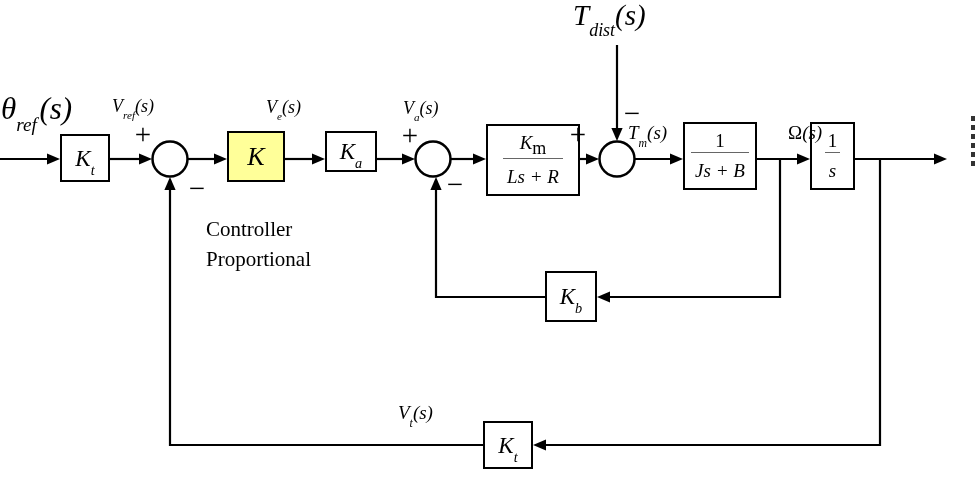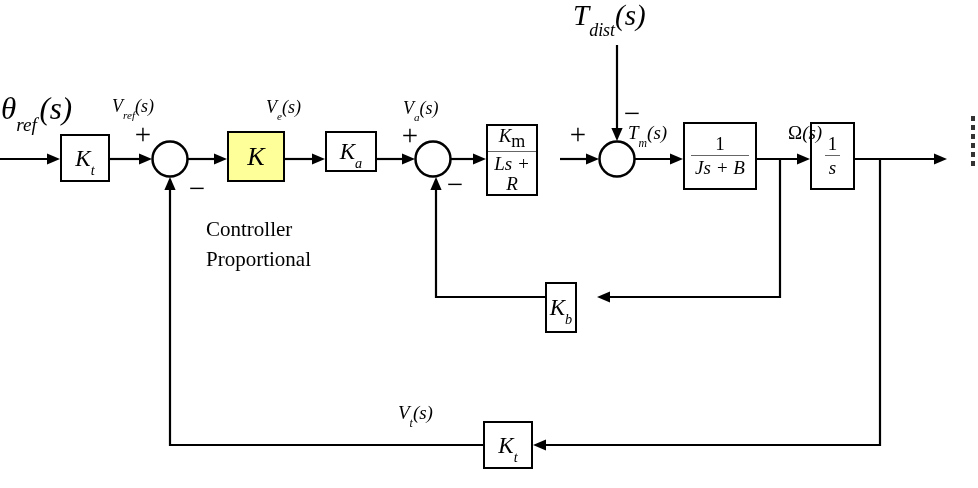--- a/index.html
+++ b/index.html
@@ -13,21 +13,21 @@
   .wires circle{fill:#fff;stroke:#000;stroke-width:2.5;}
   .block{
     position:absolute;box-sizing:border-box;border:2.4px solid #000;background:#fff;
     display:flex;align-items:center;justify-content:center;text-align:center;
   }
   .sym{font-style:italic;font-size:23px;line-height:1;}
   .sym sub,.sig sub{font-style:italic;font-size:62%;line-height:0;position:relative;top:0.25em;}
   .sym.bigk{font-size:26px;}
   .frac{display:inline-block;font-size:19px;line-height:1.05;font-style:normal;}
   .frac .num{display:block;padding:0 2px 1px;}
-  .frac .den{display:block;border-top:1.7px solid #666;padding:2px 4px 0;}
+  .frac .den{display:block;border-top:1.7px solid #666;padding:8px 4px 0;}
   .frac i{font-style:italic;}
   .sig{position:absolute;font-size:18px;line-height:1;white-space:nowrap;}
   .sig i{font-style:italic;}
   .sig.big{font-size:31px;}
   .sign{position:absolute;font-size:29px;line-height:1;width:24px;text-align:center;font-family:"Liberation Serif",serif;}
   .caption{position:absolute;font-size:21px;line-height:1.45;font-style:normal;}
   .cursor-artifact{
     position:absolute;width:4px;
     background:repeating-linear-gradient(#333 0 5px,transparent 5px 9px);
   }
@@ -88,42 +88,42 @@
   </div>
 
   <div class="block" style="left: 227px; top: 131px; width: 58px; height: 51px; background: rgb(255, 255, 153);">
     <span class="sym bigk"><i>K</i><sub></sub></span>
   </div>
 
   <div class="block" style="left:325px;top:131px;width:52px;height:41px">
     <span class="sym"><i>K</i><sub>a</sub></span>
   </div>
 
-  <div class="block" style="left:486px;top:124px;width:52px;height:72px">
+  <div class="block" style="left:486px;top:124px;width:94px;height:72px">
     <span class="frac">
       <span class="num"><i>K</i><sub class="sig" style="position:static">m</sub></span>
       <span class="den"><i>Ls + R</i></span>
     </span>
   </div>
 
   <div class="block" style="left:683px;top:122px;width:74px;height:68px">
     <span class="frac">
       <span class="num">1</span>
       <span class="den"><i>Js + B</i></span>
     </span>
   </div>
 
   <div class="block" style="left:810px;top:122px;width:45px;height:68px">
     <span class="frac">
       <span class="num">1</span>
       <span class="den"><i>s</i></span>
     </span>
   </div>
 
-  <div class="block" style="left:545px;top:282px;width:32px;height:51px">
+  <div class="block" style="left:545px;top:271px;width:52px;height:51px">
     <span class="sym"><i>K</i><sub>b</sub></span>
   </div>
 
   <div class="block" style="left:483px;top:421px;width:50px;height:48px">
     <span class="sym"><i>K</i><sub>t</sub></span>
   </div>
 
   <div class="sig big" style="left:1px;top:93px">
     <i>θ</i><sub>ref</sub> <i>(s)</i>
   </div>

